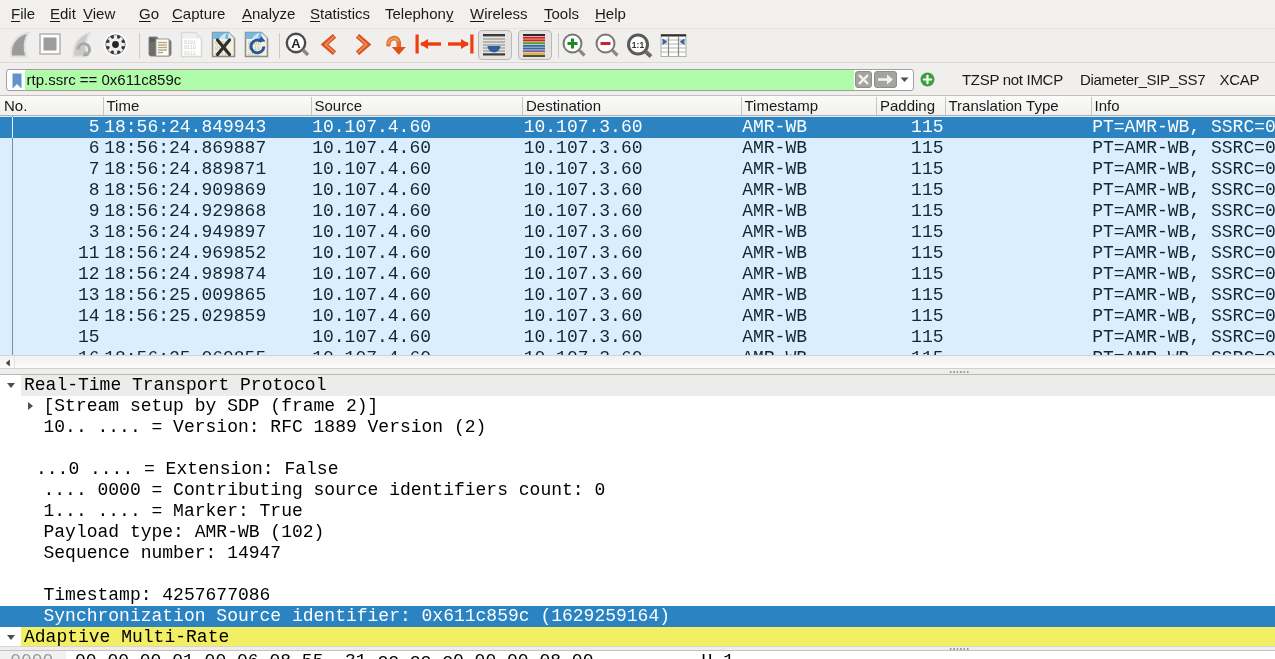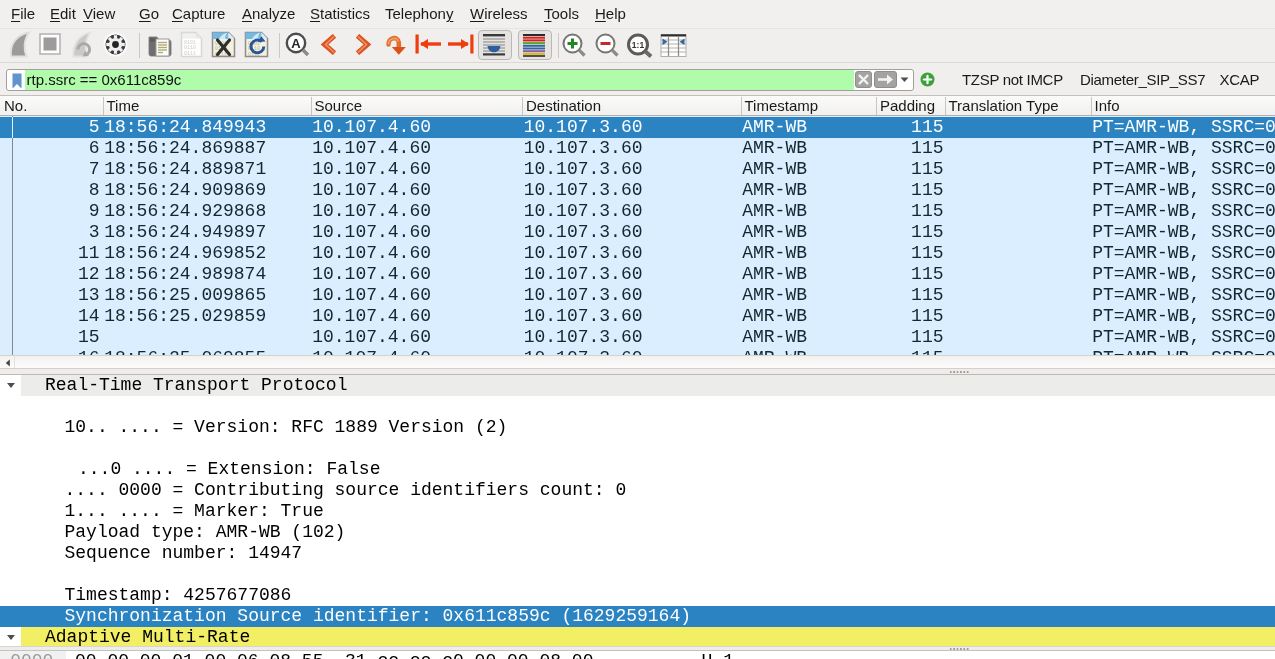--- a/index.html
+++ b/index.html
@@ -41,21 +41,21 @@
 .prow .inf{left:1092.2px;}
 
 #hscroll{position:absolute;left:0;top:355px;width:1275px;height:13px;background:linear-gradient(180deg,#f2f1f0,#fcfcfb);border-top:1px solid #d5d3d0;box-sizing:border-box;}
 
 .splitter{position:absolute;left:0;width:1275px;background:#efedeb;}
 .dots{position:absolute;left:949px;width:20px;height:2px;
  background-image:radial-gradient(circle,#a09c98 1px,transparent 1.1px);background-size:3.4px 2px;}
 
 #detail{position:absolute;left:0;top:375px;width:1275px;height:271px;background:#ffffff;overflow:hidden;}
 .drow{position:absolute;left:0;width:1275px;height:21px;color:#000;}
-.drow .t{position:absolute;top:0;margin-left:21px;}
+.drow .t{position:absolute;top:0;}
 .arr{position:absolute;width:0;height:0;}
 .arrdown{border-left:4px solid transparent;border-right:4px solid transparent;border-top:5px solid #4e4e4e;}
 .arrright{border-top:4.5px solid transparent;border-bottom:4.5px solid transparent;border-left:5.5px solid #4e4e4e;}
 
 #hexpane{position:absolute;left:0;top:651px;width:1275px;height:8px;background:#fff;overflow:hidden;}
 </style>
 </head>
 <body>
 <div id="app">
   <div id="menubar">
@@ -326,22 +326,23 @@
     <svg class="abs" style="left:4px;top:3px" width="8" height="8" viewBox="0 0 8 8">
       <path d="M5.8,0.5 L1.8,4 L5.8,7.5 z" fill="#474440"></path>
     </svg>
     <div class="abs" style="left:14px;top:0;width:1px;height:12px;background:#e3e1de"></div>
   </div>
   <div class="splitter" style="top:368px;height:7px;border-top:1px solid #d4d1cd;border-bottom:1px solid #bdb9b5;box-sizing:border-box;">
       <div class="dots" style="top:2px"></div>
     </div>
   <div id="detail" class="mono">
     <div class="drow" style="top:0px"><div style="position:absolute;left:21px;top:0;width:1254px;height:21px;background:#ececeb"></div><div class="arr arrdown" style="left:7px;top:8px"></div><div class="t" style="left:24px">Real-Time Transport Protocol</div></div>
+    <div class="drow" style="top:21px"><div class="arr arrright" style="left:28px;top:6px"></div><div class="t" style="left:43.5px">[Stream setup by SDP (frame 2)]</div></div>
     <div class="drow" style="top:42px"><div class="t" style="left:43.5px">10.. .... = Version: RFC 1889 Version (2)</div></div>
-    <div class="drow" style="top:84px"><div class="t" style="left:57px">...0 .... = Extension: False</div></div>
+    <div class="drow" style="top:84px"><div class="t" style="left:36px">...0 .... = Extension: False</div></div>
     <div class="drow" style="top:105px"><div class="t" style="left:43.5px">.... 0000 = Contributing source identifiers count: 0</div></div>
     <div class="drow" style="top:126px"><div class="t" style="left:43.5px">1... .... = Marker: True</div></div>
     <div class="drow" style="top:147px"><div class="t" style="left:43.5px">Payload type: AMR-WB (102)</div></div>
     <div class="drow" style="top:168px"><div class="t" style="left:43.5px">Sequence number: 14947</div></div>
     <div class="drow" style="top:210px"><div class="t" style="left:43.5px">Timestamp: 4257677086</div></div>
     <div class="drow" style="top:231px;background:#2c83c1;color:#fcfeff"><div class="t" style="left:43.5px">Synchronization Source identifier: 0x611c859c (1629259164)</div></div>
     <div class="drow" style="top:252px"><div style="position:absolute;left:21px;top:0;width:1254px;height:21px;background:#f2ef64"></div><div class="arr arrdown" style="left:7px;top:8px"></div><div class="t" style="left:24px">Adaptive Multi-Rate</div></div>
   </div>
   <div class="splitter" style="top:646px;height:5px;border-top:1px solid #d8d4d0;border-bottom:1px solid #c6c2be;box-sizing:border-box;">
       <div class="dots" style="top:1px"></div>

